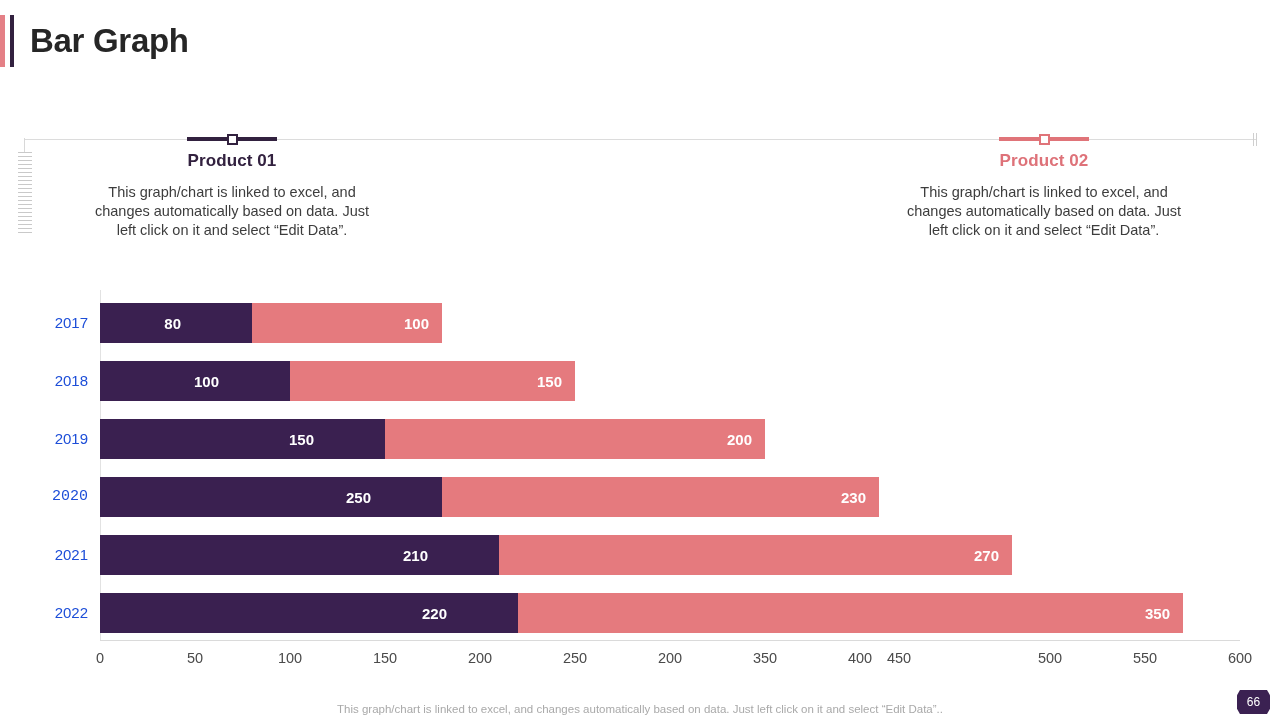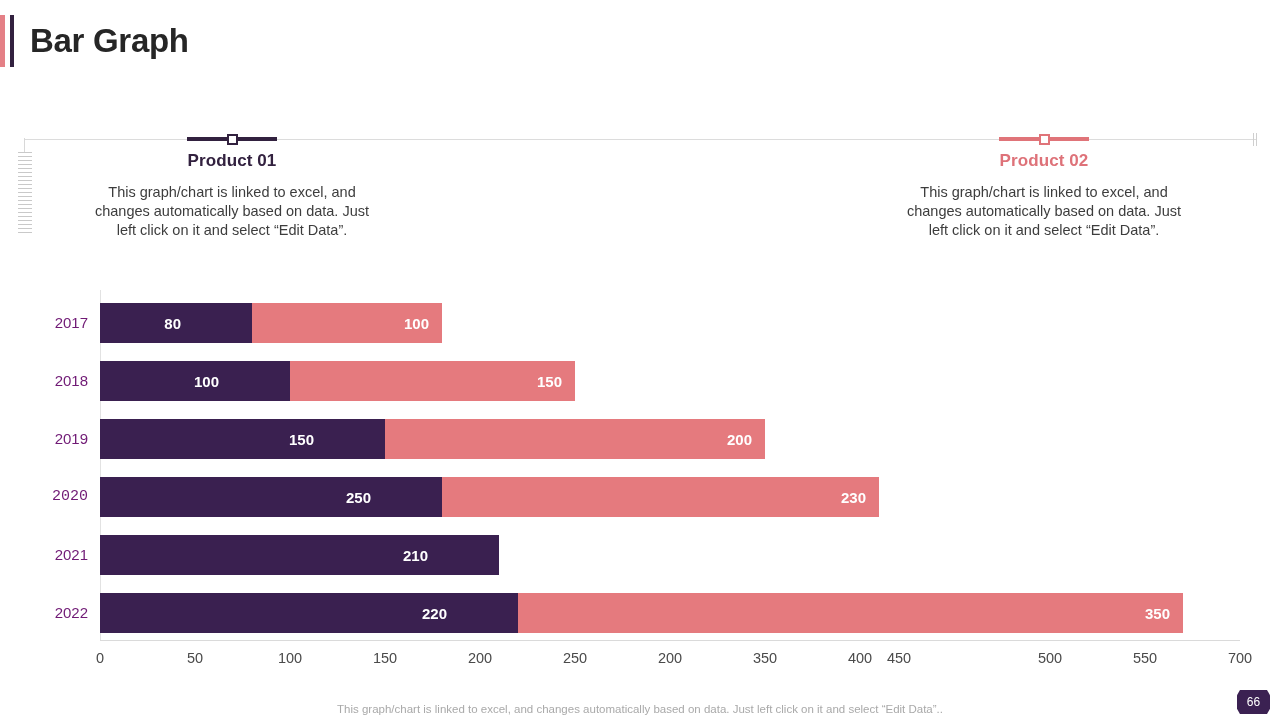--- a/index.html
+++ b/index.html
@@ -186,21 +186,21 @@
     font-weight: bold;
     white-space: nowrap;
   }
   .bar-seg.dark .bar-value { padding-right: 58px; }
 
   .row-label {
     position: absolute;
     width: 70px;
     text-align: right;
     font-size: 15px;
-    color: #701a75;
+    color: #1d4ed8;
     height: 40px;
     line-height: 40px;
   }
 
   .xtick {
     position: absolute;
     top: 650px;
     width: 60px;
     margin-left: -30px;
     text-align: center;
@@ -306,20 +306,23 @@
         <span class="bar-value">250</span>
       </div>
       <div class="bar-seg pink" style="width: 437px;">
         <span class="bar-value">230</span>
       </div>
     </div>
     <div class="row-label" style="left: 18px; top: 535px;">2021</div>
     <div class="bar-row" style="left: 100px; top: 535px;">
       <div class="bar-seg dark" style="width: 399px;">
         <span class="bar-value">210</span>
+      </div>
+      <div class="bar-seg pink" style="width: 513px;">
+        <span class="bar-value">270</span>
       </div>
     </div>
     <div class="row-label" style="left: 18px; top: 593px;">2022</div>
     <div class="bar-row" style="left: 100px; top: 593px;">
       <div class="bar-seg dark" style="width: 418px;">
         <span class="bar-value">220</span>
       </div>
       <div class="bar-seg pink" style="width: 665px;">
         <span class="bar-value">350</span>
       </div>
@@ -331,17 +334,17 @@
     <div class="xtick" style="left: 290px;">100</div>
     <div class="xtick" style="left: 385px;">150</div>
     <div class="xtick" style="left: 480px;">200</div>
     <div class="xtick" style="left: 575px;">250</div>
     <div class="xtick" style="left: 670px;">200</div>
     <div class="xtick" style="left: 765px;">350</div>
     <div class="xtick" style="left: 860px;">400</div>
     <div class="xtick" style="left: 899px;">450</div>
     <div class="xtick" style="left: 1050px;">500</div>
     <div class="xtick" style="left: 1145px;">550</div>
-    <div class="xtick" style="left: 1240px;">700</div>
+    <div class="xtick" style="left: 1240px;">600</div>
   </div>
 
 <div id="footer-note">This graph/chart is linked to excel, and changes automatically based on data. Just left click on it and select “Edit Data”..</div>
 <div id="page-badge">66</div>
 
 </body></html>

